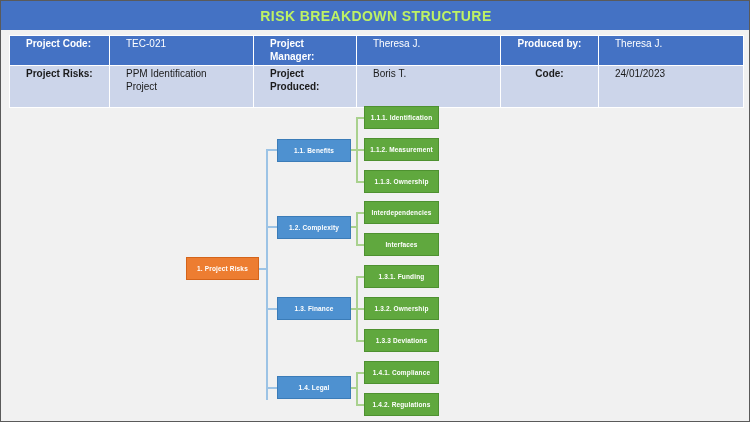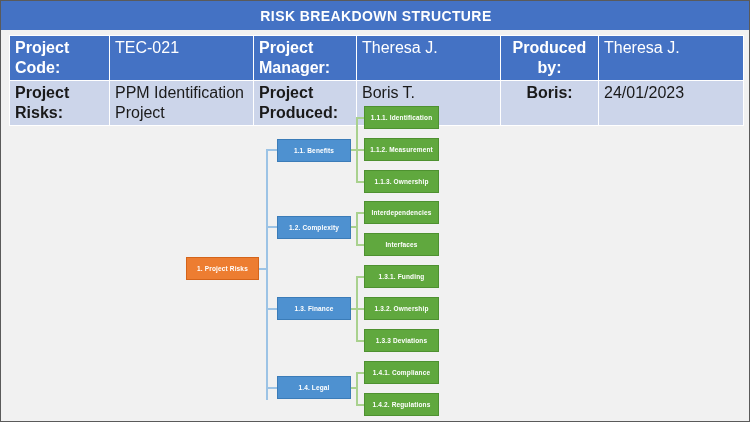--- a/index.html
+++ b/index.html
@@ -22,21 +22,21 @@
   }
 
   
   #title-bar {
     position: absolute;
     left: 0;
     top: 0;
     width: 750px;
     height: 29px;
     background: #4472c4;
-    color: #ffffff;
+    color: #bef264;
     display: flex;
     align-items: center;
     justify-content: center;
     box-sizing: border-box;
   }
   #title-bar .title-text {
     font-size: 14px;
     font-weight: bold;
     letter-spacing: 0.4px;
     text-align: center;
@@ -46,24 +46,24 @@
   #info-table {
     position: absolute;
     left: 8px;
     top: 34px;
     width: 734px;
     border-collapse: collapse;
     table-layout: fixed;
     border: 1px solid #ffffff;
   }
   #info-table td {
-    padding: 2px 5px;
+    padding: 2px 16px;
     vertical-align: top;
     border: 1px solid #ffffff;
-    font-size: 16px;
+    font-size: 10px;
     line-height: 1.25;
     box-sizing: border-box;
   }
   #info-table tr.row-head td {
     background: #4472c4;
     color: #ffffff;
     height: 18px;
   }
   #info-table tr.row-head td.lbl {
     font-weight: bold;
@@ -142,21 +142,21 @@
         <td class="lbl c-lbl2">Project Manager:</td>
         <td class="val c-val2">Theresa J.</td>
         <td class="lbl c-lbl3">Produced by:</td>
         <td class="val c-val3">Theresa J.</td>
       </tr>
       <tr class="row-body">
         <td class="lbl c-lbl1">Project Risks:</td>
         <td class="val c-val1">PPM Identification Project</td>
         <td class="lbl c-lbl2">Project Produced:</td>
         <td class="val c-val2">Boris T.</td>
-        <td class="lbl c-lbl3">Boris:</td>
+        <td class="lbl c-lbl3">Code:</td>
         <td class="val c-val3">24/01/2023</td>
       </tr>
     </tbody>
   </table>
 
   <div id="diagram">
 
     <div class="conn" style="left:258px; top:169px; width:9px; height:2px;"></div>
 
     <div class="conn" style="left:265px; top:51px; width:2px; height:250px;"></div>

